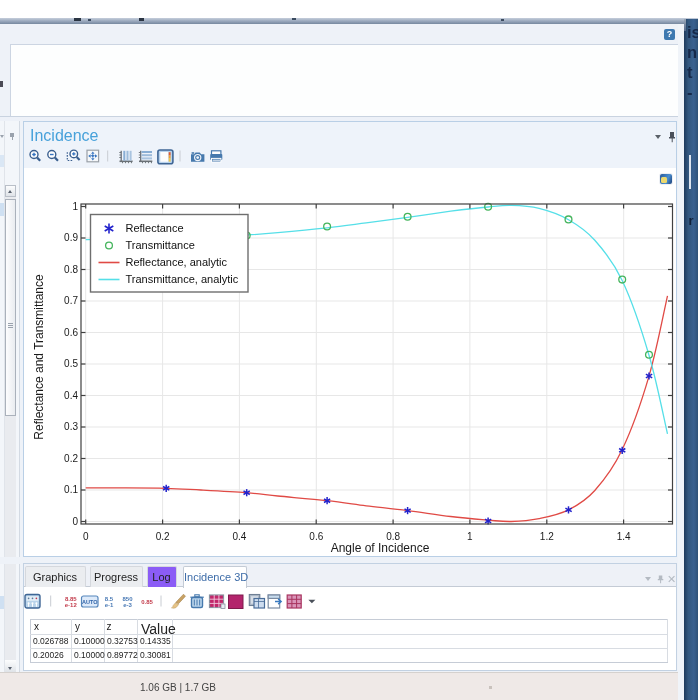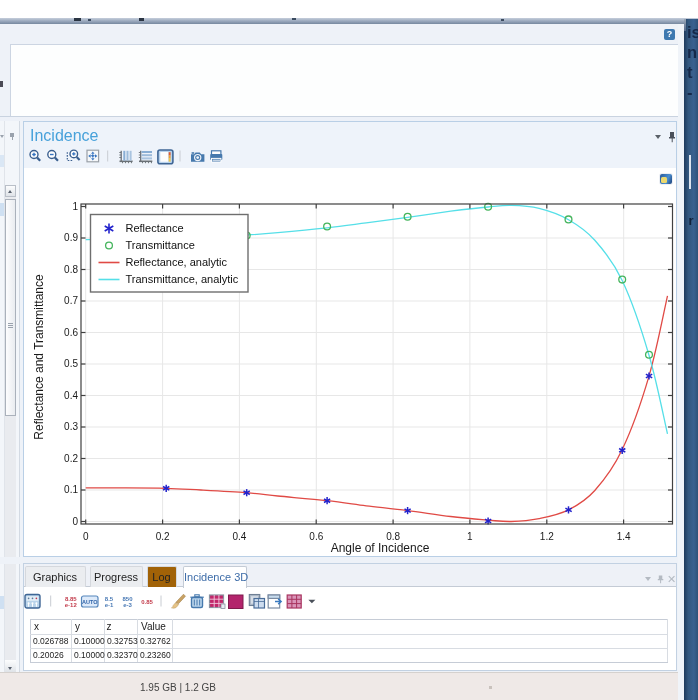--- a/index.html
+++ b/index.html
@@ -297,21 +297,21 @@
 </svg>
 
 <div class="abs" style="left:0;top:557px;width:684px;height:7px;background:#eef2f8;"></div>
 
 <div class="abs" style="left:23px;top:563px;width:654px;height:108px;background:#ffffff;border:1px solid #c2d1e2;box-sizing:border-box;"></div>
 <div class="abs" style="left:24px;top:564px;width:652px;height:23px;background:#eef1f7;"></div>
 <div class="abs" style="left:24px;top:586px;width:652px;height:1px;background:#c4cbd5;"></div>
 
 <div class="abs" style="left:24.5px;top:566px;width:61px;height:21px;background:#ebedf0;border:1px solid #d5d8dd;border-bottom:none;border-radius:2px 2px 0 0;box-sizing:border-box;color:#222;font-size:11px;text-align:center;line-height:20px;">Graphics</div>
 <div class="abs" style="left:89.5px;top:566px;width:53px;height:21px;background:#ebedf0;border:1px solid #d5d8dd;border-bottom:none;border-radius:2px 2px 0 0;box-sizing:border-box;color:#222;font-size:11px;text-align:center;line-height:20px;">Progress</div>
-<div class="abs" style="left:146.5px;top:566px;width:30px;height:21px;background:#a16207;border:1px solid #d5d8dd;border-bottom:none;border-radius:2px 2px 0 0;box-sizing:border-box;color:#222;font-size:11px;text-align:center;line-height:20px;">Log</div>
+<div class="abs" style="left:146.5px;top:566px;width:30px;height:21px;background:#8b5cf6;border:1px solid #d5d8dd;border-bottom:none;border-radius:2px 2px 0 0;box-sizing:border-box;color:#222;font-size:11px;text-align:center;line-height:20px;">Log</div>
 <div class="abs" style="left:183px;top:566px;width:64px;height:22px;background:#fff;border:1px solid #c4cbd5;border-bottom:none;border-radius:2px 2px 0 0;box-sizing:border-box;color:#3d6ca8;font-size:11px;text-align:center;line-height:20px;white-space:nowrap;">Incidence 3D</div>
 
 <div class="abs" style="left:645px;top:577px;width:0;height:0;border-left:3.5px solid transparent;border-right:3.5px solid transparent;border-top:4px solid #b4bac2;"></div>
 <svg class="abs" style="left:657px;top:575px;" width="8" height="9" viewBox="0 0 8 9">
     <path d="M1.8 0.5h3.5v3.5h-3.5z M0.8 4h5.5v1.2h-5.5z M3.1 5.2h1v3h-1z" fill="#b4bac2"></path>
   </svg>
 <div class="abs" style="left:667px;top:575px;width:8px;height:8px;color:#b4bac2;font-size:11px;line-height:8px;">✕</div>
 
 <svg class="abs" style="left:24px;top:592px;" width="300" height="19" viewBox="0 0 300 19" font-family="Liberation Sans, sans-serif">
 
@@ -397,33 +397,33 @@
 <div class="abs" style="left:104px;top:619px;width:1px;height:43px;background:#d8dce2;"></div>
 <div class="abs" style="left:137px;top:619px;width:1px;height:43px;background:#d8dce2;"></div>
 <div class="abs" style="left:172px;top:619px;width:1px;height:43px;background:#d8dce2;"></div>
 <div class="abs" style="left:667px;top:619px;width:1px;height:43px;background:#d8dce2;"></div>
 <div class="abs" style="left:30px;top:634px;width:638px;height:1px;background:#d8dce2;"></div>
 <div class="abs" style="left:30px;top:648px;width:638px;height:1px;background:#d8dce2;"></div>
 <div class="abs" style="left:30px;top:662px;width:638px;height:1px;background:#c6ccd6;"></div>
 <div class="abs" style="left:34px;top:621px;font-size:10px;color:#222;">x</div>
 <div class="abs" style="left:75px;top:621px;font-size:10px;color:#222;">y</div>
 <div class="abs" style="left:106.5px;top:621px;font-size:10px;color:#222;">z</div>
-<div class="abs" style="left:141px;top:621px;font-size:10px;color:#222;">Value</div>
+<div class="abs" style="left:141px;top:621px;font-size:14px;color:#222;">Value</div>
 <div class="abs" style="left:33px;top:636px;font-size:8.5px;color:#222;">0.026788</div>
 <div class="abs" style="left:74px;top:636px;font-size:8.5px;color:#222;">0.10000</div>
 <div class="abs" style="left:107px;top:636px;font-size:8.5px;color:#222;">0.32753</div>
-<div class="abs" style="left:140px;top:636px;font-size:8.5px;color:#222;">0.32762</div>
+<div class="abs" style="left:140px;top:636px;font-size:8.5px;color:#222;">0.14335</div>
 <div class="abs" style="left:33px;top:650px;font-size:8.5px;color:#222;">0.20026</div>
 <div class="abs" style="left:74px;top:650px;font-size:8.5px;color:#222;">0.10000</div>
-<div class="abs" style="left:107px;top:650px;font-size:8.5px;color:#222;">0.32370</div>
-<div class="abs" style="left:140px;top:650px;font-size:8.5px;color:#222;">0.23260</div>
+<div class="abs" style="left:107px;top:650px;font-size:8.5px;color:#222;">0.89772</div>
+<div class="abs" style="left:140px;top:650px;font-size:8.5px;color:#222;">0.30081</div>
 
 <div class="abs" style="left:0;top:672px;width:684px;height:1px;background:#d5d1ce;"></div>
 <div class="abs" style="left:0;top:673px;width:684px;height:27px;background:#efe9e7;"></div>
-<div class="abs" style="left:140px;top:682px;font-size:10px;color:#444;">1.95 GB | 1.2 GB</div>
+<div class="abs" style="left:140px;top:682px;font-size:10px;color:#444;">1.06 GB | 1.7 GB</div>
 <div class="abs" style="left:489px;top:686px;width:3px;height:3px;background:#c9c2bd;"></div>
 
 <div class="abs" style="left:678px;top:24px;width:6px;height:676px;background:#f0f4f9;"></div>
 <div class="abs" style="left:684px;top:19px;width:14px;height:681px;background:linear-gradient(90deg,#1f3a5c,#33587f 30%,#3a6190 70%,#2f5278);"></div>
 <div class="abs" style="left:683.5px;top:19px;width:2.5px;height:12px;background:linear-gradient(#9aa7b7,#55698a);"></div>
 <div class="abs" style="left:687px;top:22px;width:11px;height:72px;color:#16294a;font-size:16.5px;font-weight:bold;line-height:20px;">is<br>n<br>t<br>-</div>
 <div class="abs" style="left:688.5px;top:155px;width:2px;height:34px;background:#dde4ee;"></div>
 <div class="abs" style="left:688.5px;top:213px;width:5px;height:12px;color:#10213a;font-size:13px;font-weight:bold;">r</div>
 
 </body></html>

